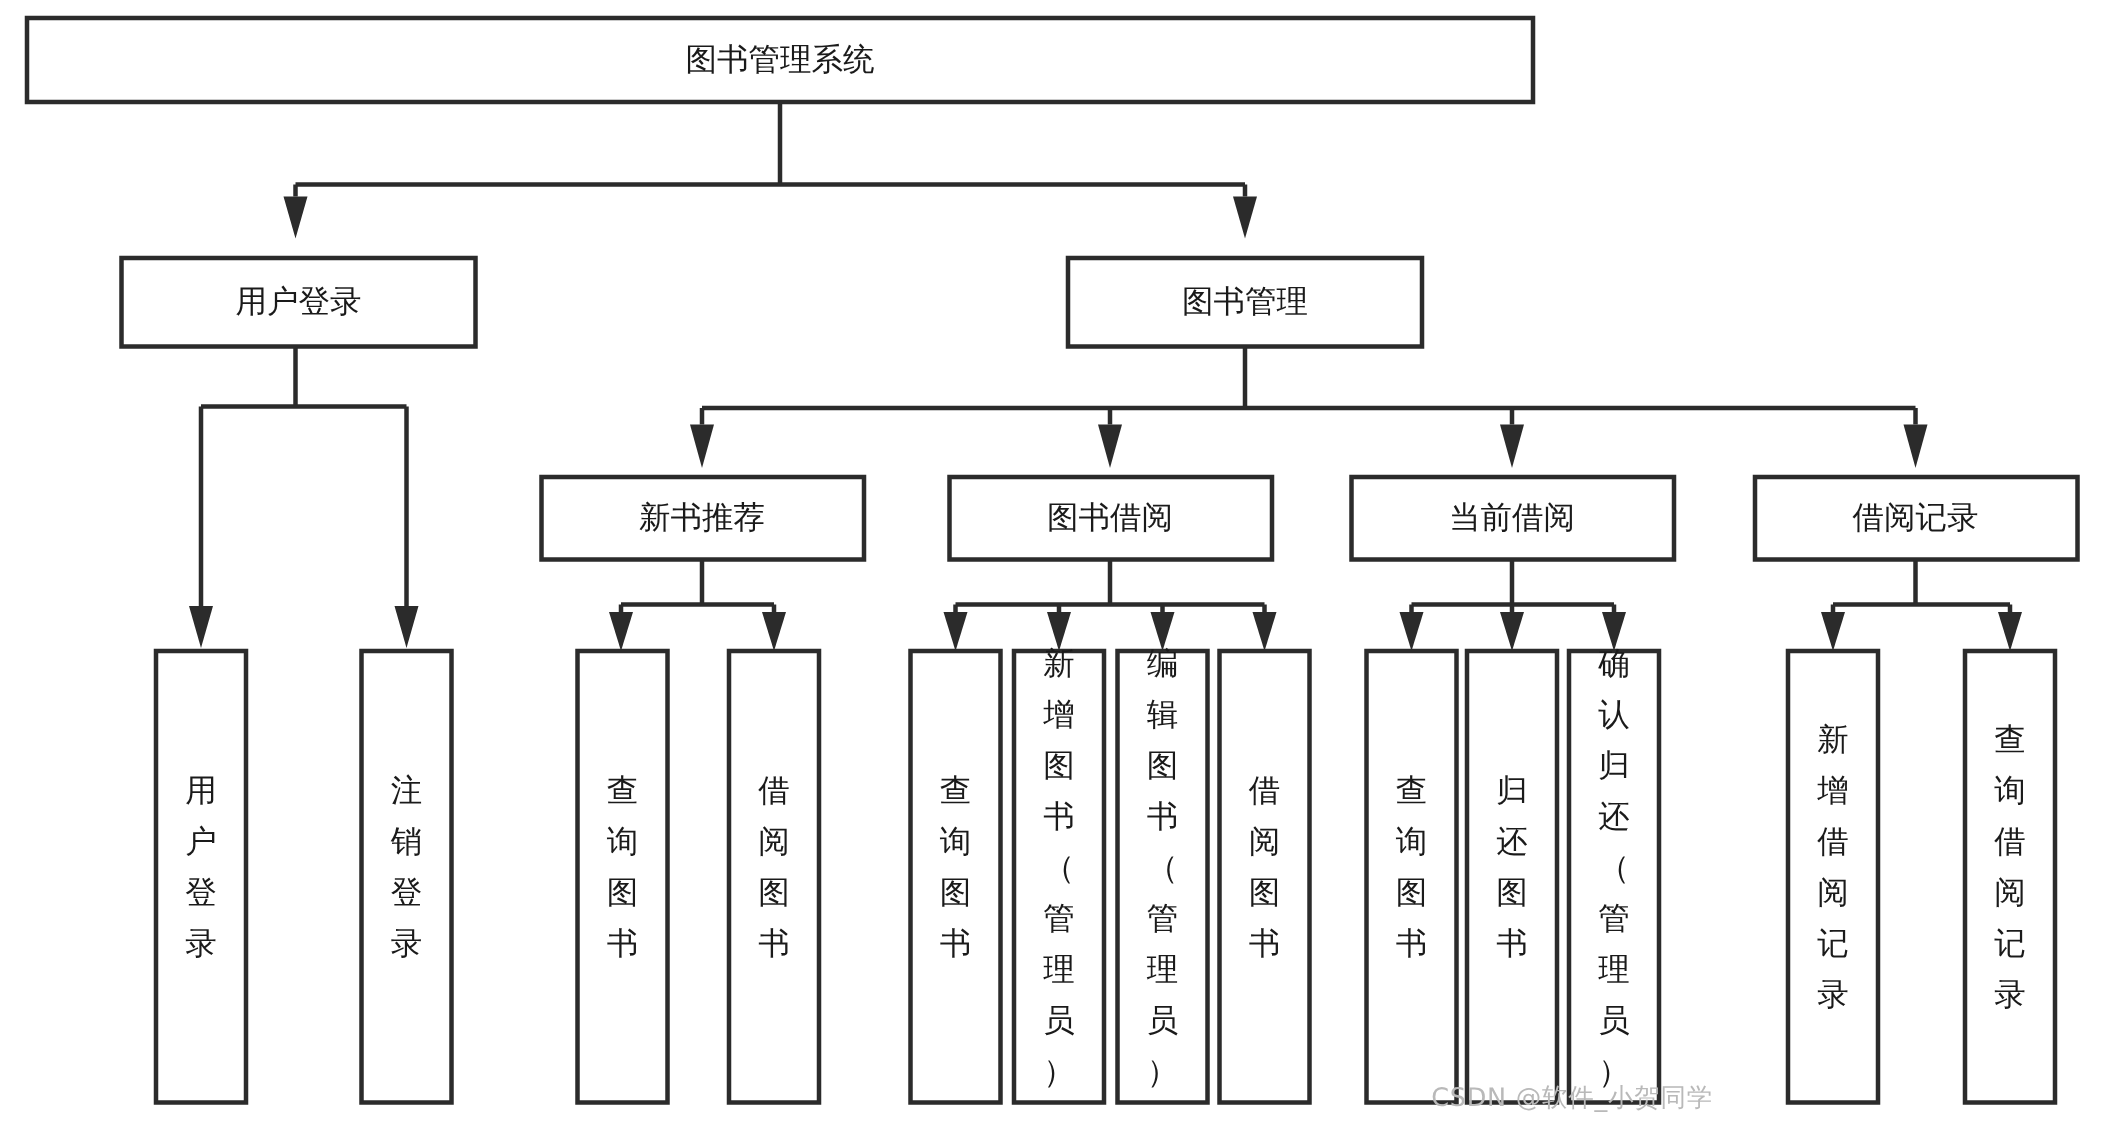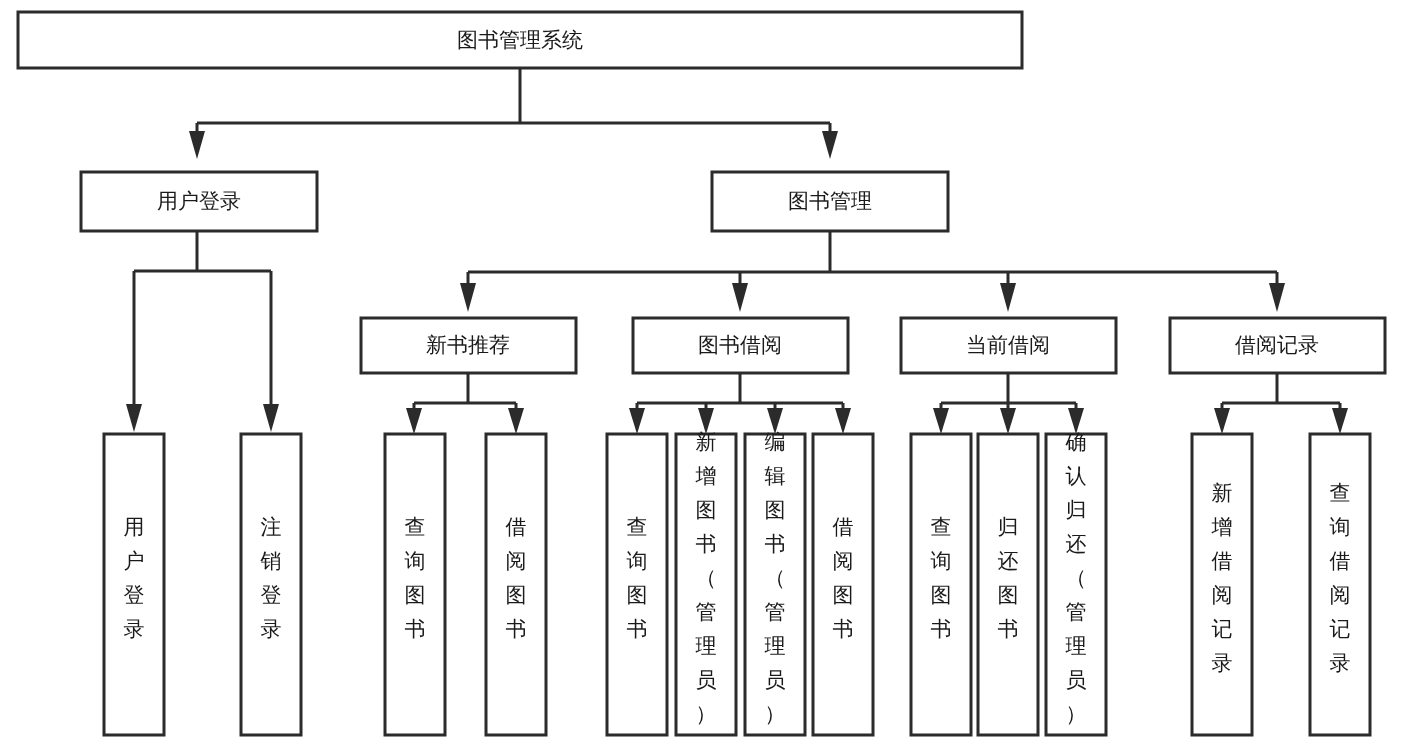--- a/index.html
+++ b/index.html
@@ -245,13 +245,14 @@
       <text class="node-label-v" x="1222" y="585"><tspan x="1222" y="500">新</tspan><tspan x="1222" y="534">增</tspan><tspan x="1222" y="568">借</tspan><tspan x="1222" y="602">阅</tspan><tspan x="1222" y="636">记</tspan><tspan x="1222" y="670">录</tspan></text>
     </g>
 
     <g>
       <rect class="node-box" x="1310" y="434" width="60" height="301"></rect>
       <text class="node-label-v" x="1340" y="585"><tspan x="1340" y="500">查</tspan><tspan x="1340" y="534">询</tspan><tspan x="1340" y="568">借</tspan><tspan x="1340" y="602">阅</tspan><tspan x="1340" y="636">记</tspan><tspan x="1340" y="670">录</tspan></text>
     </g>
 
   </svg>
 
+  <div class="watermark">CSDN @软件_小贺同学</div>
 </div>
 
 </body></html>

